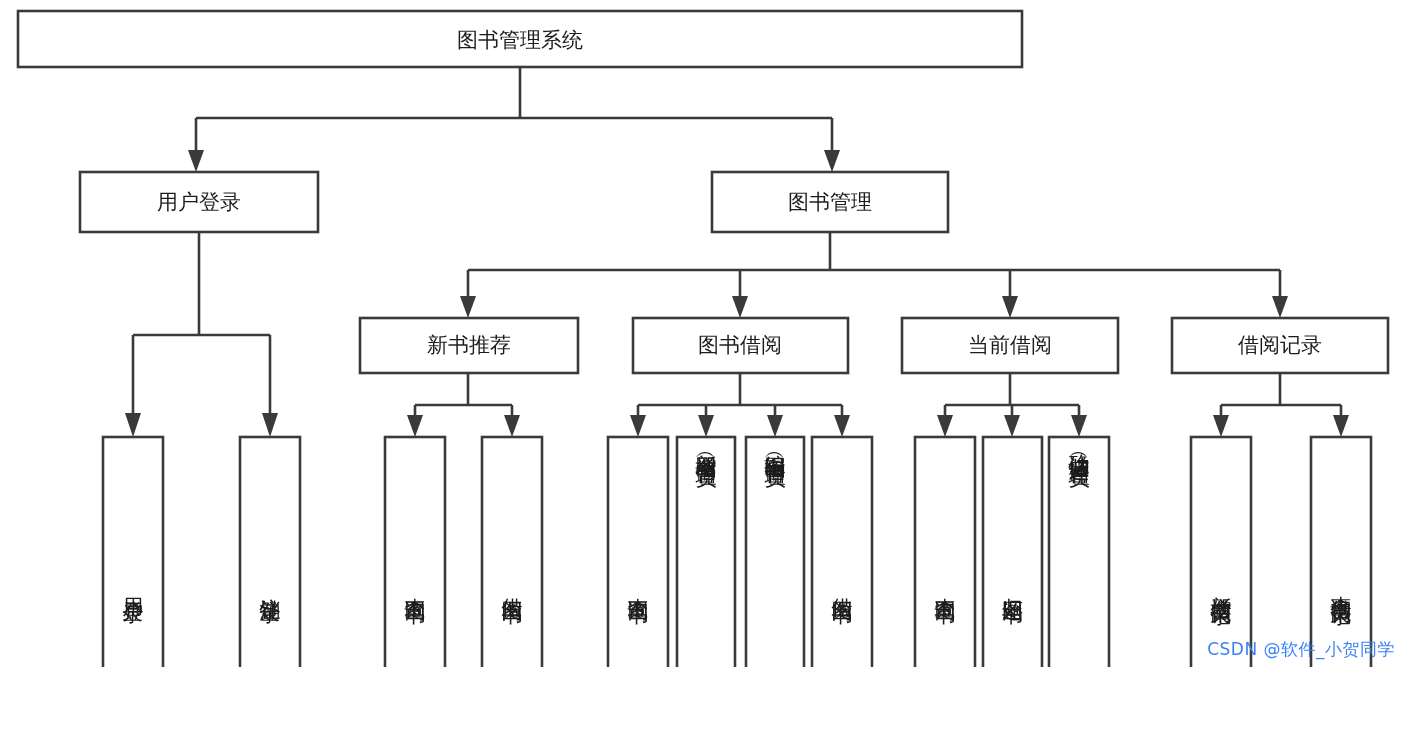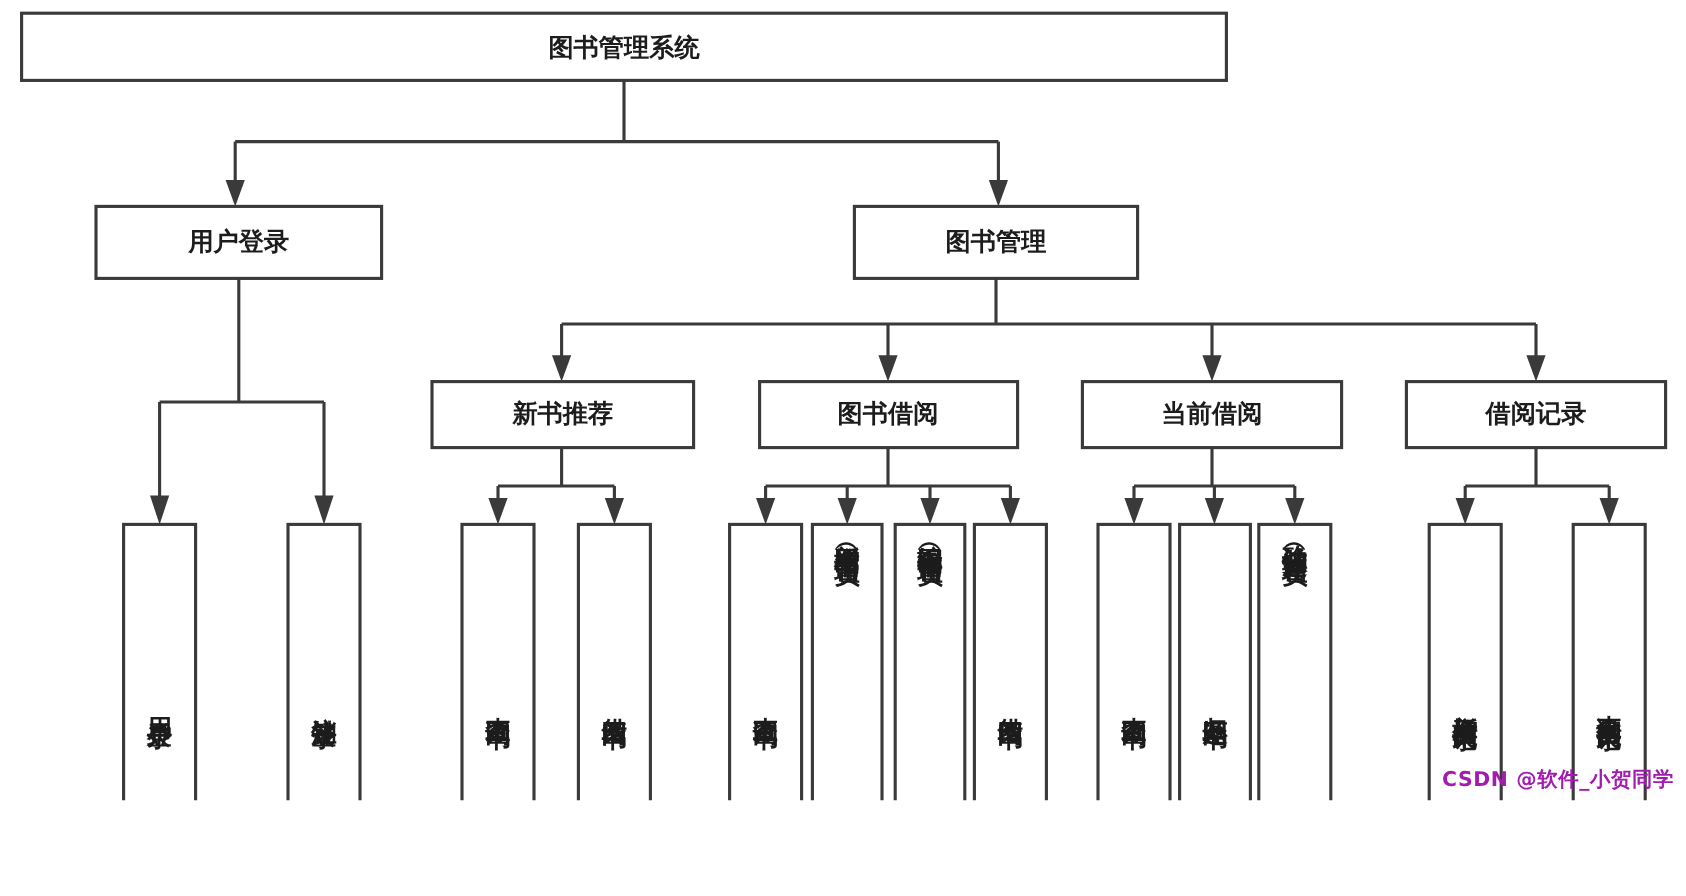--- a/index.html
+++ b/index.html
@@ -10,21 +10,20 @@
   }
   body {
     font-family: "DejaVu Sans", "Liberation Sans", sans-serif;
   }
   #diagram-root {
     position: relative;
     width: 1405px;
     height: 667px;
     background: #ffffff;
     overflow: hidden;
-    font-weight: bold;
   }
   svg#diagram-canvas {
     position: absolute;
     top: 0;
     left: 0;
     width: 1405px;
     height: 747px;
   }
   .node-box {
     fill: #ffffff;
@@ -65,21 +64,21 @@
     letter-spacing: 2px;
     color: #1c1c1c;
     white-space: nowrap;
   }
   .watermark {
     position: absolute;
     right: 10px;
     bottom: 6px;
     font-family: "DejaVu Sans", "Liberation Sans", sans-serif;
     font-size: 17px;
-    color: #a21caf;
+    color: #3b82f6;
     letter-spacing: 0.5px;
     white-space: nowrap;
   }
 </style>
 </head>
 <body>
 
 <div id="diagram-root">
 
   <svg id="diagram-canvas" viewBox="0 0 1405 747">

